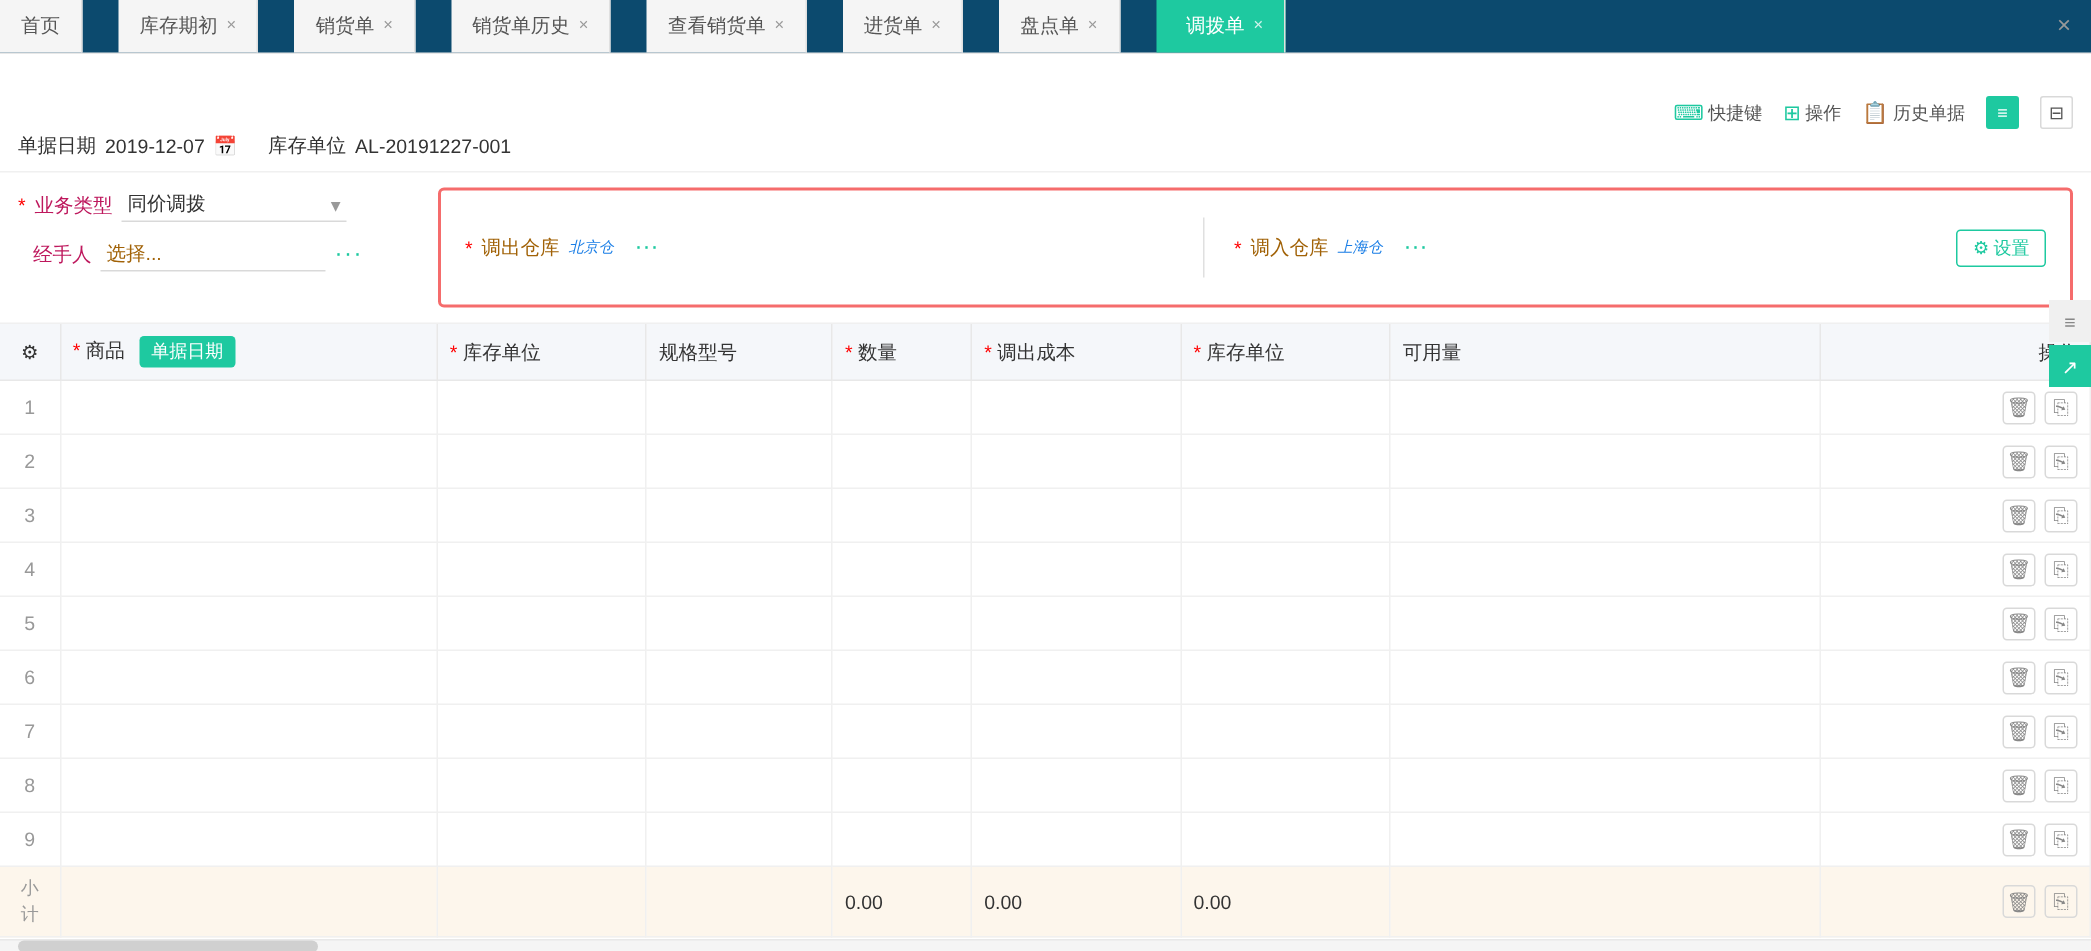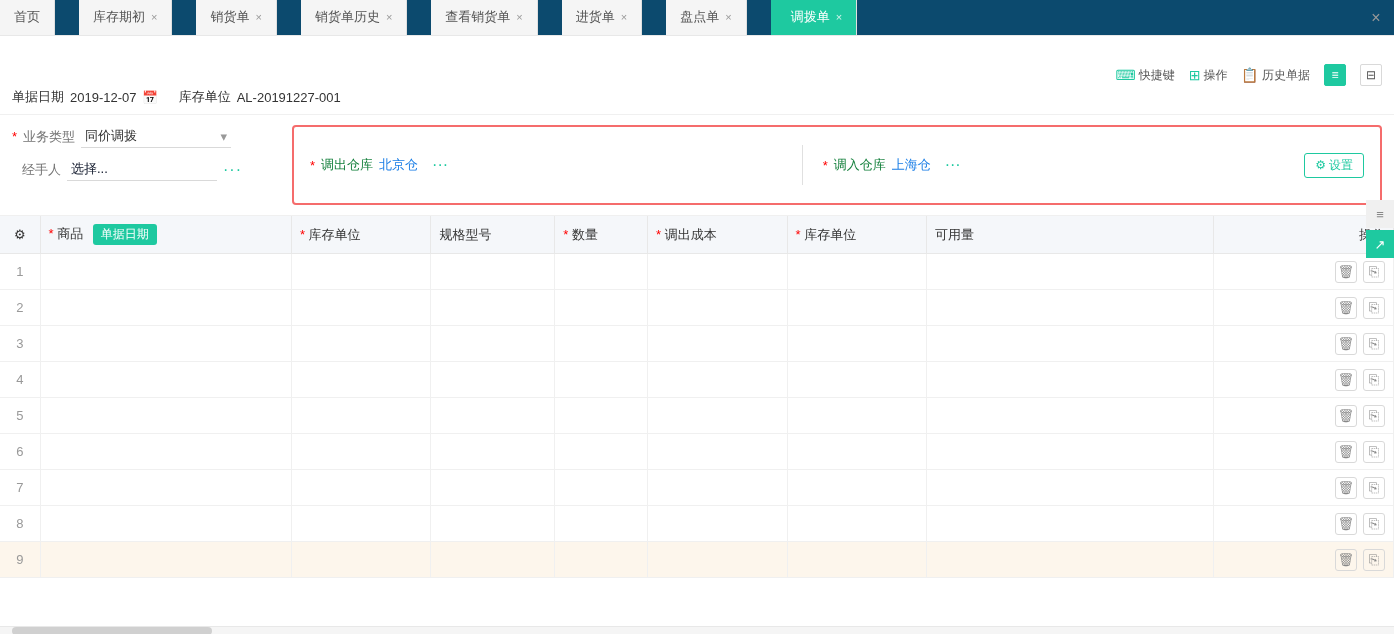--- a/index.html
+++ b/index.html
@@ -74,21 +74,21 @@
       border-bottom: 1px solid #f0f0f0;
     }
     .form-left {
       display: flex; flex-direction: column; gap: 10px;
       min-width: 260px;
     }
     .form-row {
       display: flex; align-items: center; gap: 6px;
     }
     .form-row .req { color: #f00; }
-    .form-row label { color: #737373; white-space: nowrap; }
+    .form-row label { color: #be185d; white-space: nowrap; }
     .select-box {
       border: none; border-bottom: 1px solid #d9d9d9; padding: 2px 4px;
       min-width: 150px; display: flex; align-items: center; justify-content: space-between;
       cursor: pointer; color: #333;
     }
     .select-box .arrow { color: #999; margin-left: 8px; }
     .form-row .dots { color: #1ec9a0; cursor: pointer; font-size: 16px; letter-spacing: 1px; }
 
     
     .warehouse-box {
@@ -97,22 +97,22 @@
       flex: 1;
       display: flex; align-items: center;
       padding: 12px 16px;
       gap: 0;
       min-height: 80px;
     }
     .warehouse-item {
       display: flex; align-items: center; gap: 6px; flex: 1;
     }
     .warehouse-item .req { color: #f00; }
-    .warehouse-item label { color: #15803d; white-space: nowrap; }
-    .warehouse-item .value { color: #1a7ee6; font-size: 13px; }
+    .warehouse-item label { color: #a16207; white-space: nowrap; }
+    .warehouse-item .value { color: #1a7ee6; font-size: 10px; font-style: italic; }
     .warehouse-item .dots { color: #1ec9a0; cursor: pointer; font-size: 16px; margin-left: 8px; }
     .warehouse-divider { width: 1px; background: #e0e0e0; height: 40px; margin: 0 20px; }
 
     
     .settings-btn {
       border: 1px solid #1ec9a0; color: #1ec9a0; padding: 3px 10px;
       border-radius: 3px; cursor: pointer; font-size: 12px; display: flex; align-items: center; gap: 3px;
       margin-left: 10px;
     }
 
@@ -255,21 +255,21 @@
         <div class="form-row">
           <span class="req">*</span>
           <label>业务类型</label>
           <div class="select-box">
             <span>同价调拨</span>
             <span class="arrow">▾</span>
           </div>
         </div>
         <div class="form-row">
           <label style="margin-left:10px;">经手人</label>
-          <div class="select-box" style="color:#0f172a;">
+          <div class="select-box" style="color:#a16207;">
             <span>选择...</span>
           </div>
           <span class="dots">···</span>
         </div>
       </div>
 
       <div class="warehouse-box">
 
         <div class="warehouse-item">
           <span class="req">*</span>
@@ -471,20 +471,36 @@
       <td></td>
       <td></td>
       <td></td>
       <td>
         <div class="action-cell">
           <div class="action-icon">🗑</div>
           <div class="action-icon">⎘</div>
         </div>
       </td>
     </tr>
+            <tr>
+    <td style="background:#fdf6ec; color:#999; font-size:12px;">小计</td>
+    <td style="background:#fdf6ec;"></td>
+    <td style="background:#fdf6ec;"></td>
+    <td style="background:#fdf6ec;"></td>
+    <td style="background:#fdf6ec;">0.00</td>
+    <td style="background:#fdf6ec;">0.00</td>
+    <td style="background:#fdf6ec;">0.00</td>
+    <td style="background:#fdf6ec;"></td>
+    <td style="background:#fdf6ec;">
+      <div class="action-cell">
+        <div class="action-icon">🗑</div>
+        <div class="action-icon">⎘</div>
+      </div>
+    </td>
+  </tr>
           </tbody>
       </table>
     </div>
 
     <div class="scrollbar-area">
       <div class="scrollbar-thumb"></div>
     </div>
   </div>
 
   <div style="position:absolute; right:0; top:200px; display:flex; flex-direction:column; gap:0;">

